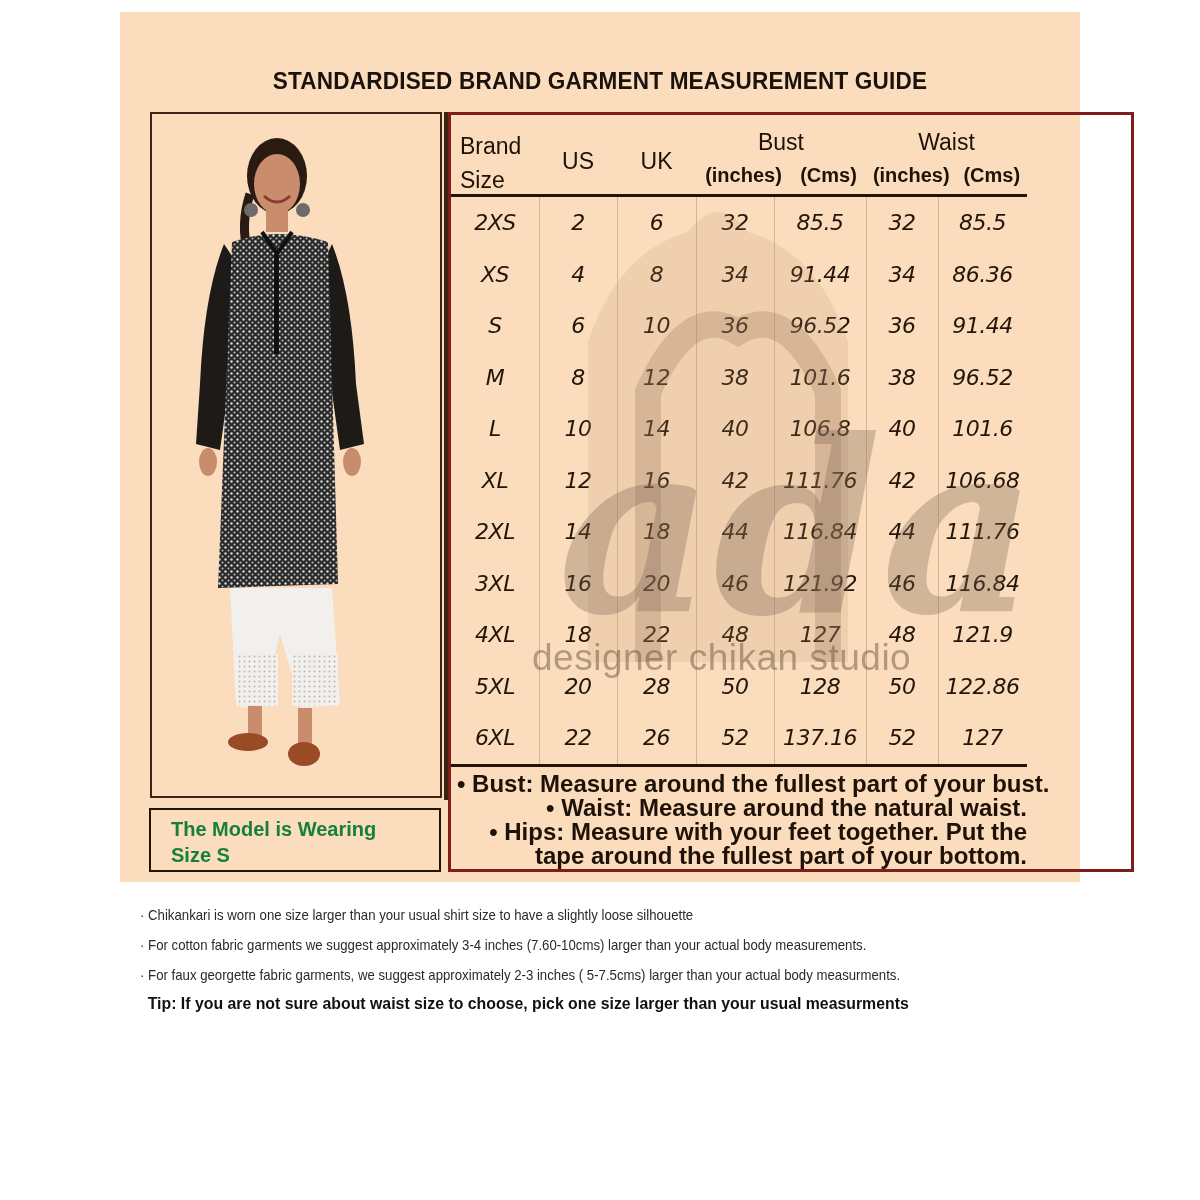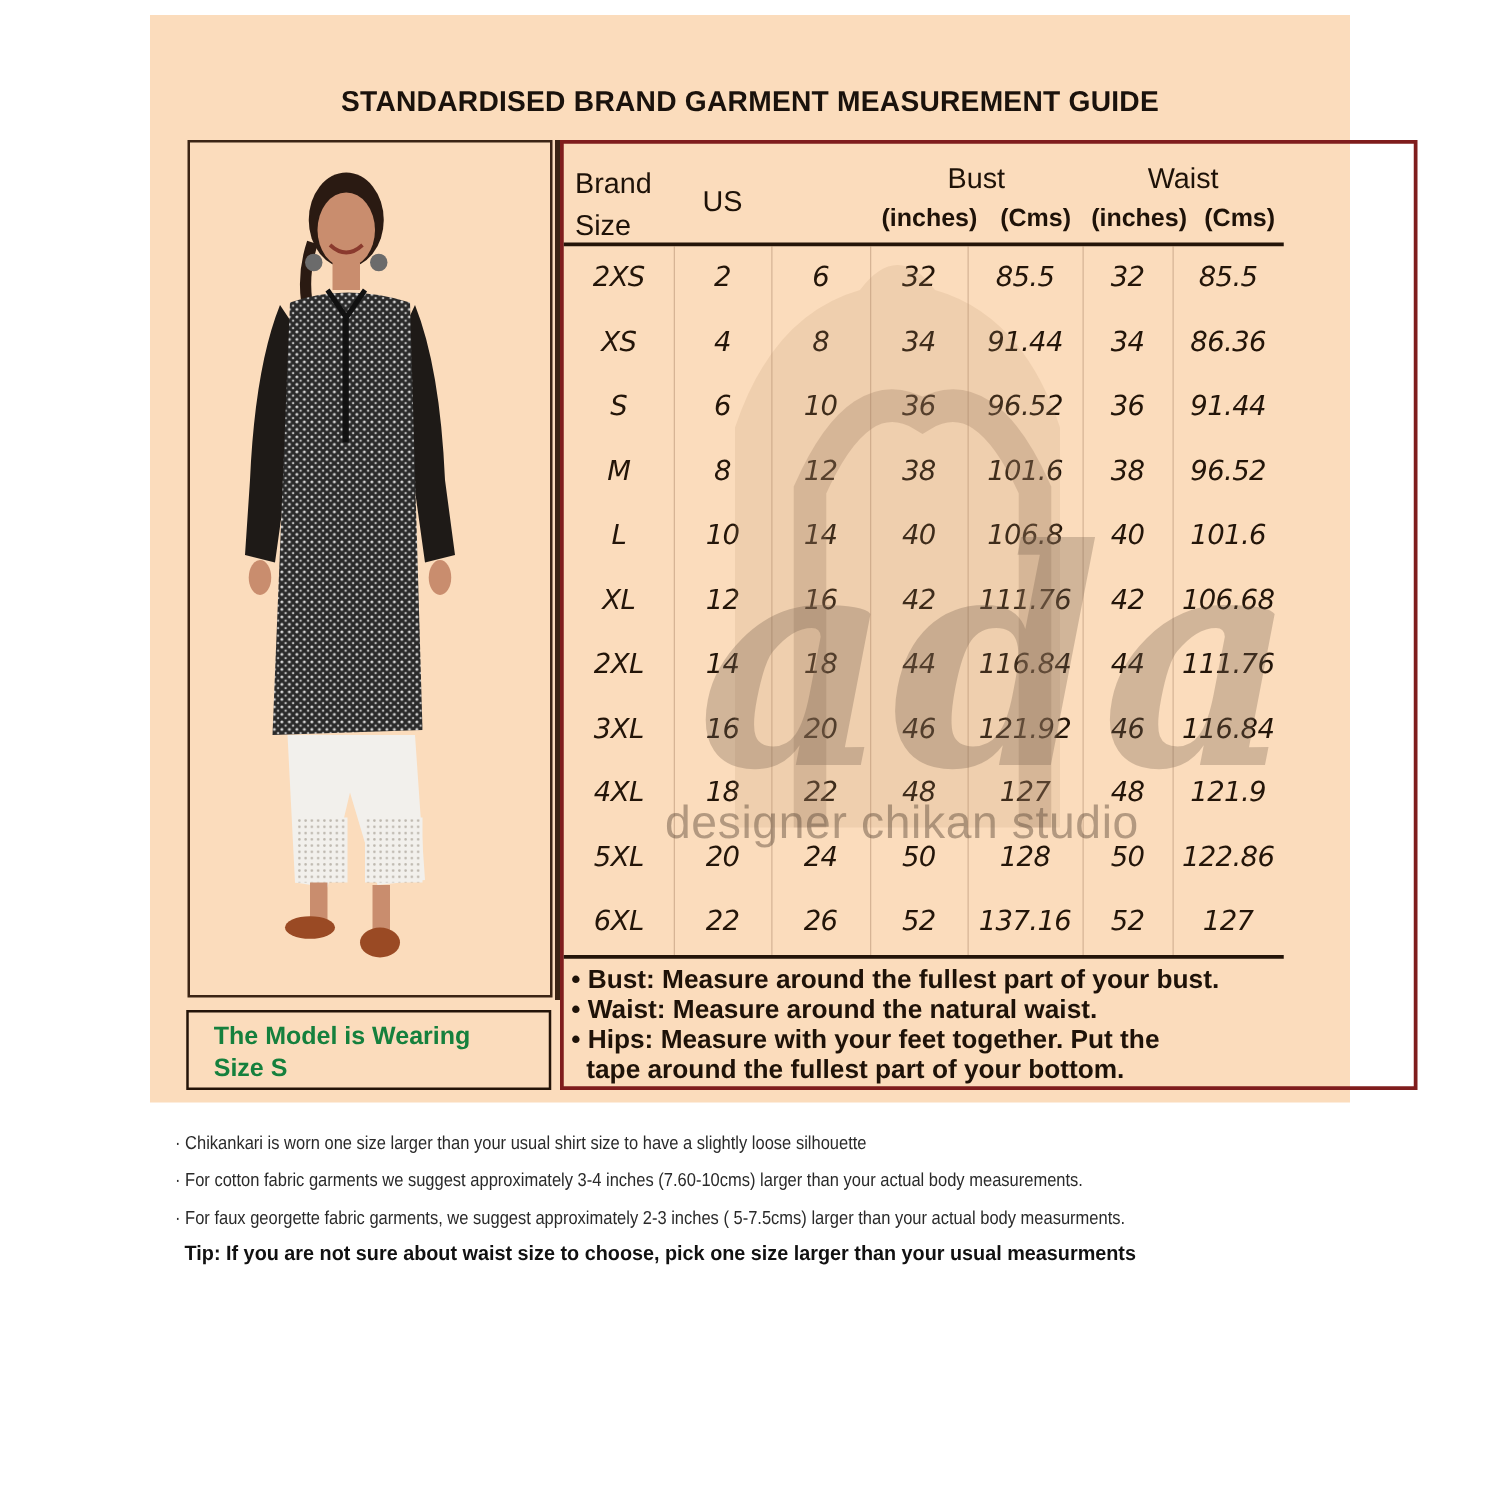--- a/index.html
+++ b/index.html
@@ -62,21 +62,21 @@
   .c1 { left: 88px; width: 78px; }
   .c2 { left: 166px; width: 79px; }
   .c3 { left: 245px; width: 78px; }
   .c4 { left: 323px; width: 92px; }
   .c5 { left: 415px; width: 72px; }
   .c6 { left: 487px; width: 89px; }
 
   .notes {
     position: absolute; left: 0; top: 649px; width: 576px; height: 105px;
     border-top: 3px solid #241408; padding: 5px 0 0 6px;
-    font-weight: bold; font-size: 21px; line-height: 24px; color: #1e1208;
+    font-weight: bold; font-size: 24px; line-height: 24px; color: #1e1208; text-align: right;
   }
   .notes .n { white-space: nowrap; }
   .notes .cont { padding-left: 12px; }
 
   
   .watermark { position: absolute; left: 328px; top: 180px; width: 582px; height: 500px; pointer-events: none; }
   .wm-text {
     position: absolute; left: 412px; top: 625px; font-size: 37px; color: rgba(90,70,55,0.45);
     letter-spacing: 0.5px; white-space: nowrap;
   }
@@ -149,20 +149,21 @@
     <div>Size S</div>
   </div>
 
   <div class="table-wrap">
     <div class="thead">
       <div class="th brand">
         <div>Brand</div>
         <div>Size</div>
       </div>
       <div class="th us">US</div>
+      <div class="th uk">UK</div>
       <div class="th bust">
         <div>Bust</div>
         <div class="sub">
           <span>(inches)</span>
           <span>(Cms)</span>
         </div>
       </div>
       <div class="th waist">
         <div>Waist</div>
         <div class="sub">
@@ -257,21 +258,21 @@
             <div class="cell c1">18</div>
             <div class="cell c2">22</div>
             <div class="cell c3">48</div>
             <div class="cell c4">127</div>
             <div class="cell c5">48</div>
             <div class="cell c6">121.9</div>
           </div>
           <div class="row" style="top: 464.5px;">
             <div class="cell c0">5XL</div>
             <div class="cell c1">20</div>
-            <div class="cell c2">24</div>
+            <div class="cell c2">28</div>
             <div class="cell c3">50</div>
             <div class="cell c4">128</div>
             <div class="cell c5">50</div>
             <div class="cell c6">122.86</div>
           </div>
           <div class="row" style="top: 516px;">
             <div class="cell c0">6XL</div>
             <div class="cell c1">22</div>
             <div class="cell c2">26</div>
             <div class="cell c3">52</div>

